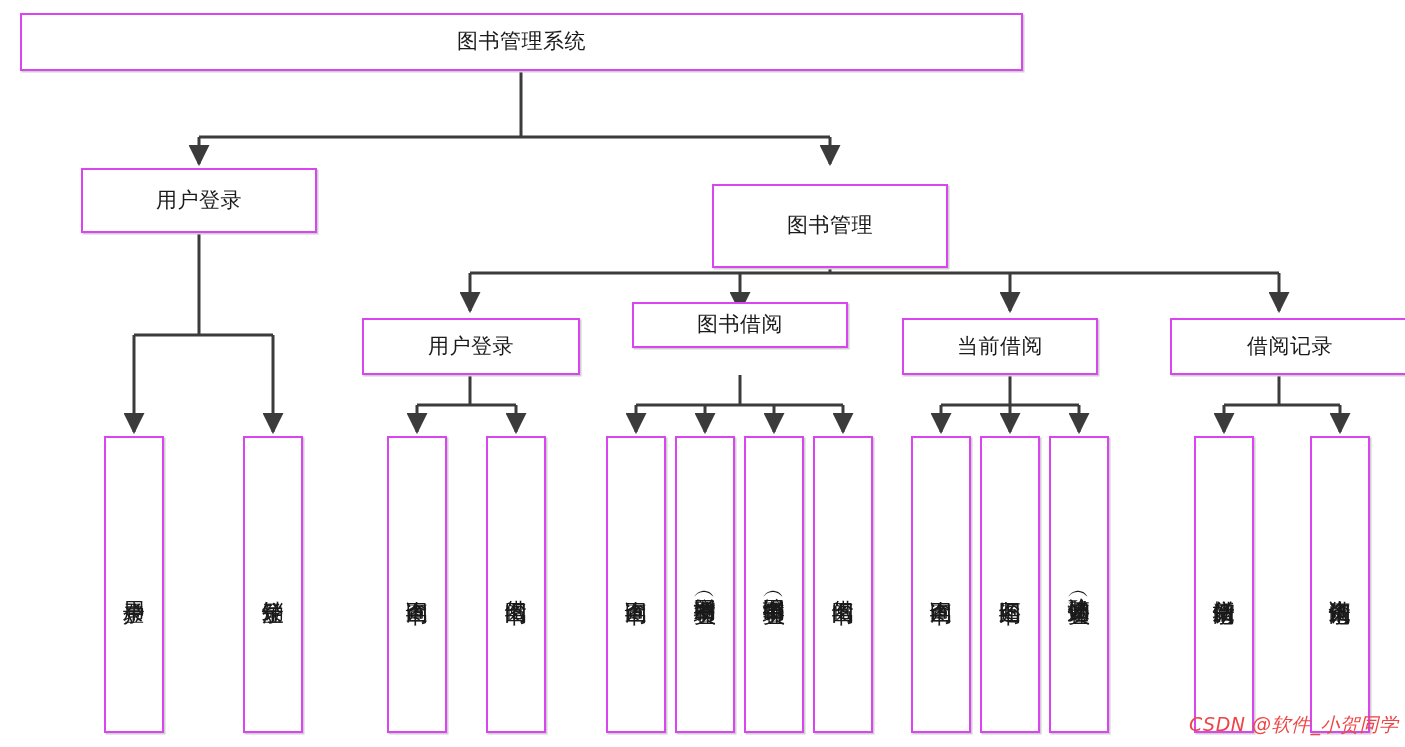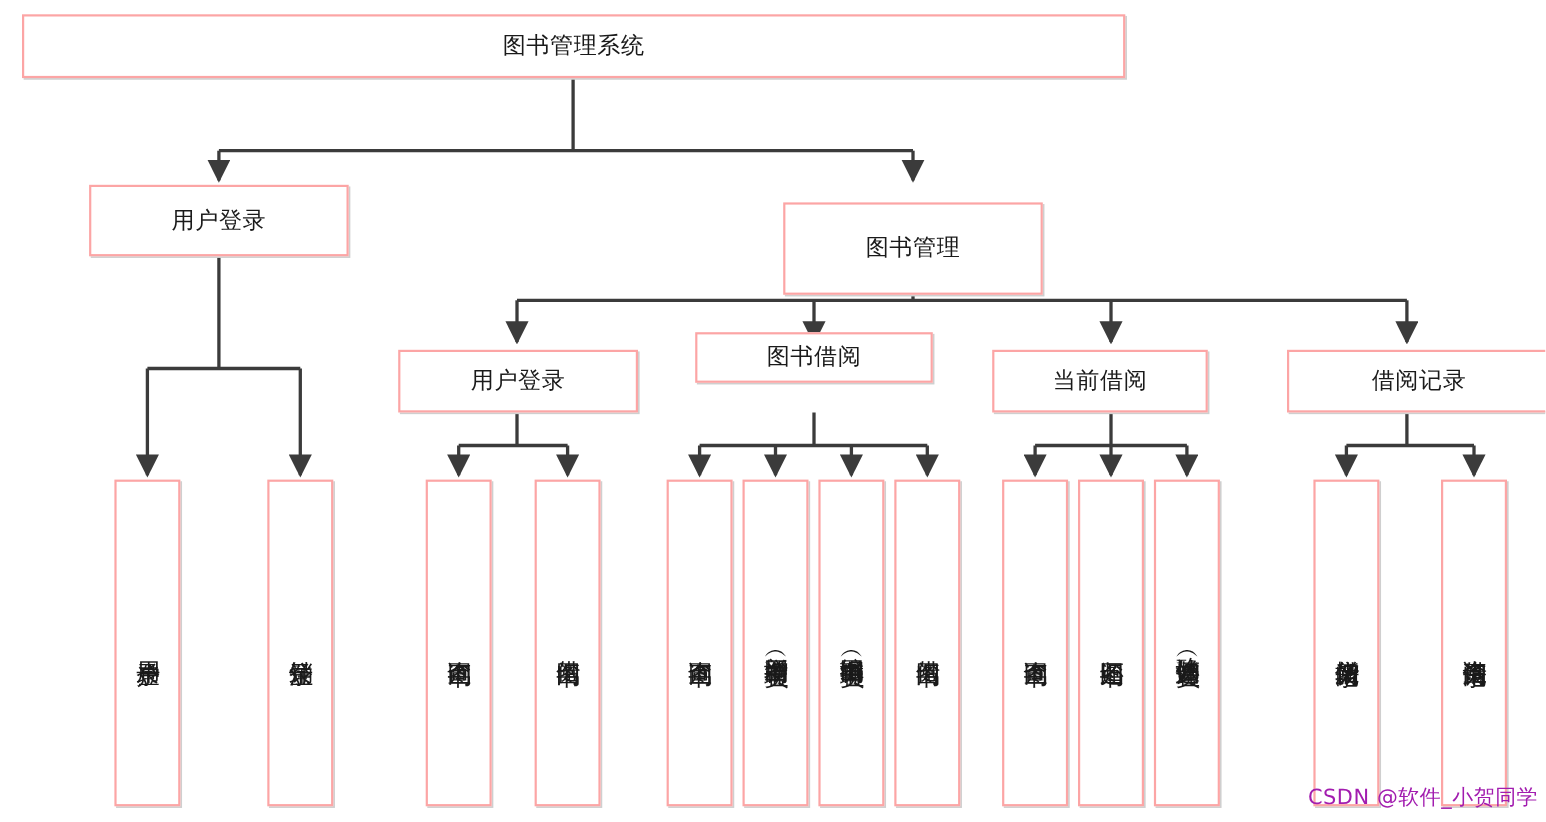--- a/index.html
+++ b/index.html
@@ -23,21 +23,21 @@
     left: 0;
     top: 0;
     width: 1405px;
     height: 747px;
     pointer-events: none;
   }
   .node {
     position: absolute;
     box-sizing: border-box;
     background: #ffffff;
-    border: 2px solid #fca5a5;
+    border: 2px solid #d946ef;
     box-shadow: 1.5px 1.5px 0 0 #cfcfcf;
     display: flex;
     align-items: center;
     justify-content: center;
     color: #1a1a1a;
   }
   .node-h {
     font-size: 21px;
     letter-spacing: 0.5px;
     line-height: 1.2;
@@ -57,24 +57,25 @@
   .node-v > span {
     writing-mode: vertical-rl;
     text-orientation: upright;
     display: block;
   }
   #watermark {
     position: absolute;
     left: 1189px;
     top: 712px;
     font-size: 19px;
-    color: #a21caf;
+    color: #ef4444;
     white-space: nowrap;
     letter-spacing: 0.5px;
     z-index: 5;
+    font-style: italic;
   }
 </style>
 </head>
 <body>
 
 <div id="diagram-root">
 
   <svg id="edge-layer" width="1405" height="747" viewBox="0 0 1405 747">
     <defs>
       <marker id="arrow" viewBox="0 0 10 10" refX="9" refY="5" markerWidth="7" markerHeight="7" orient="auto-start-reverse">

